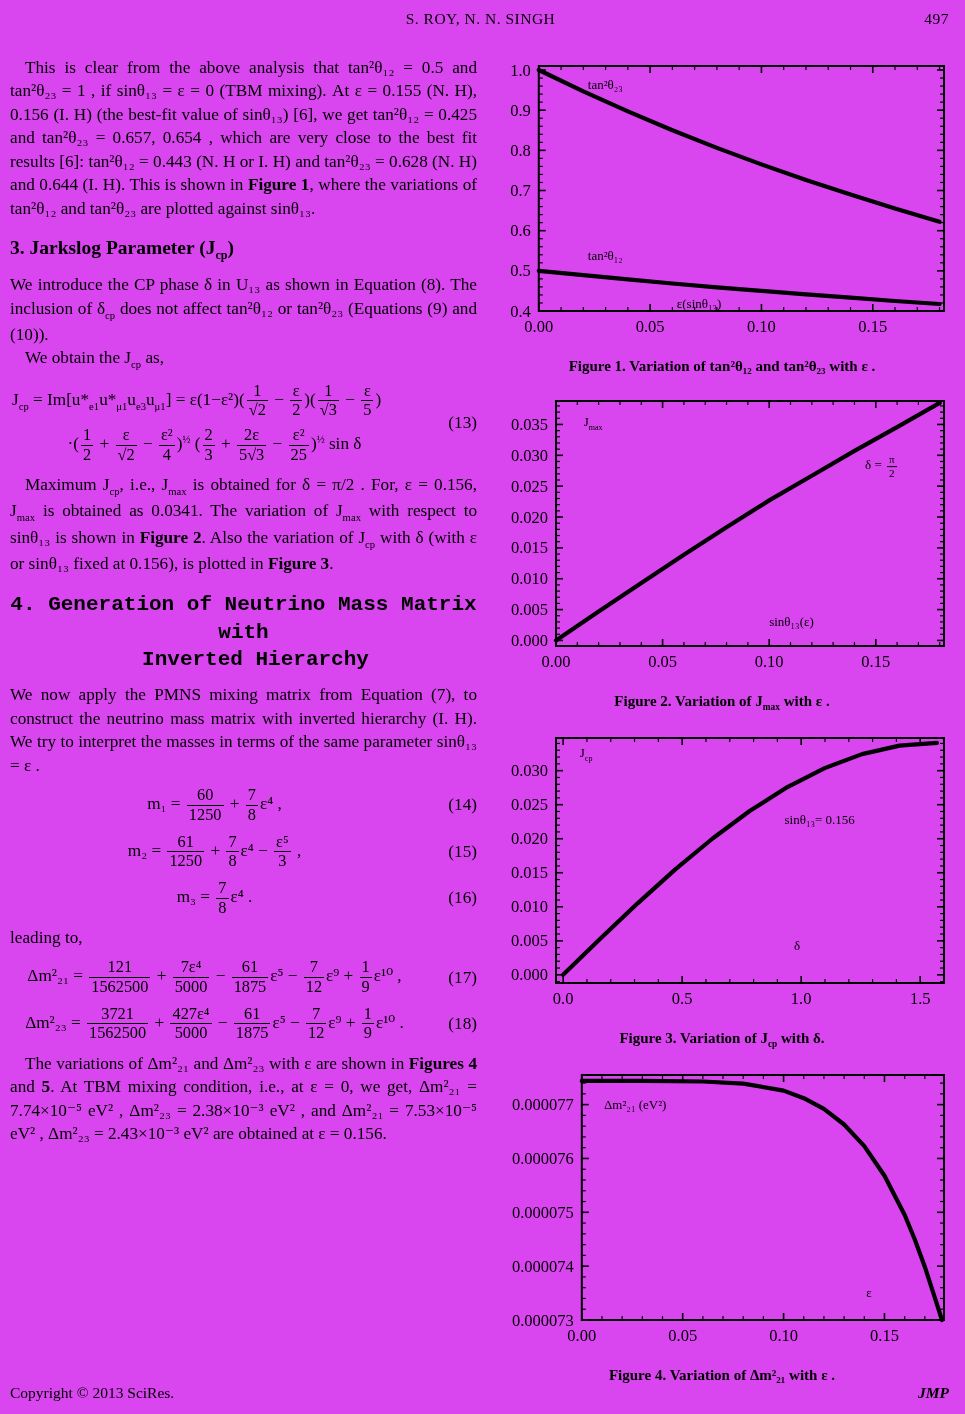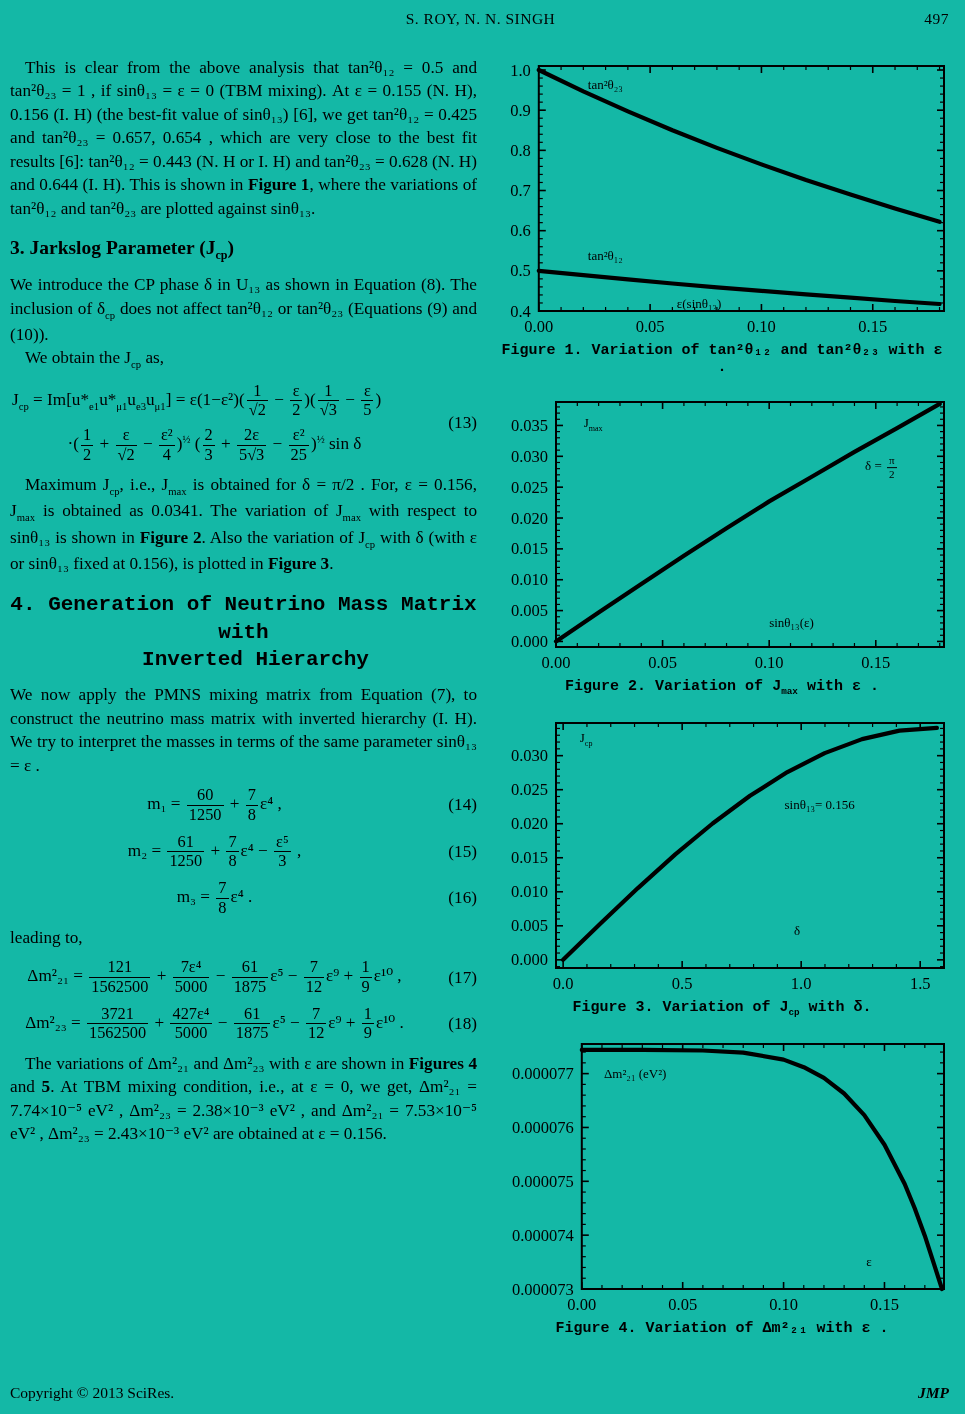--- a/index.html
+++ b/index.html
@@ -1,16 +1,16 @@
 <!DOCTYPE html>
 <html><head>
 <meta charset="utf-8">
 <style>
   html,body{margin:0;padding:0;background:#9a9a9a;}
-  .page{width:965px;height:1414px;background:#14b8a6;color:#000;position:relative;
+  .page{width:965px;height:1414px;background:#d946ef;color:#000;position:relative;
         font-family:"Liberation Serif","DejaVu Serif",serif;box-sizing:border-box;
         padding:10px 14px 0 10px;overflow:hidden;}
   .header{position:relative;height:24px;text-align:center;font-size:15.5px;letter-spacing:.5px;}
   .pagenum{position:absolute;right:2px;top:0;}
   .content{display:flex;margin-top:22px;}
   .col-left{width:476px;font-size:17.2px;line-height:1.365;text-align:justify;}
   .col-right{flex:1;padding-left:22px;padding-top:2px;}
   p.para{margin:0;}
   .indent{text-indent:15px;}
   .h3{font-weight:bold;font-size:19.5px;margin:15px 0 9px 0;text-align:left;}
@@ -24,21 +24,21 @@
   .eqline2{text-align:center;margin-top:7px;}
   .frac{display:inline-flex;flex-direction:column;vertical-align:middle;text-align:center;
         margin:0 2px;line-height:1.12;font-size:.95em;}
   .frac .num{border-bottom:1.4px solid #000;padding:0 2px;}
   .frac .den{padding:0 2px;}
   .sub{font-size:.62em;vertical-align:-0.45em;}
   .sup{font-size:.62em;vertical-align:0.55em;}
   .fb{font-weight:bold;}
   .fig{margin:0 0 18px 0;}
   .chart-wrap{position:relative;width:452px;height:284px;}
-  .caption{font-weight:bold;font-size:15px;text-align:center;margin-top:0;padding-right:6px;font-family:Liberation Mono, monospace;}
+  .caption{font-weight:bold;font-size:15px;text-align:center;margin-top:16px;padding-right:6px;}
   .annot{position:absolute;font-size:13px;transform:translateY(-50%);white-space:nowrap;}
   .annot .frac{font-size:.85em;}
   .footer{position:absolute;left:10px;right:16px;bottom:12px;display:flex;
           justify-content:space-between;font-size:15.5px;}
   .journal{font-weight:bold;font-style:italic;}
   svg text{font-family:"Liberation Serif","DejaVu Serif",serif;}
 </style>
 </head>
 <body>
 

